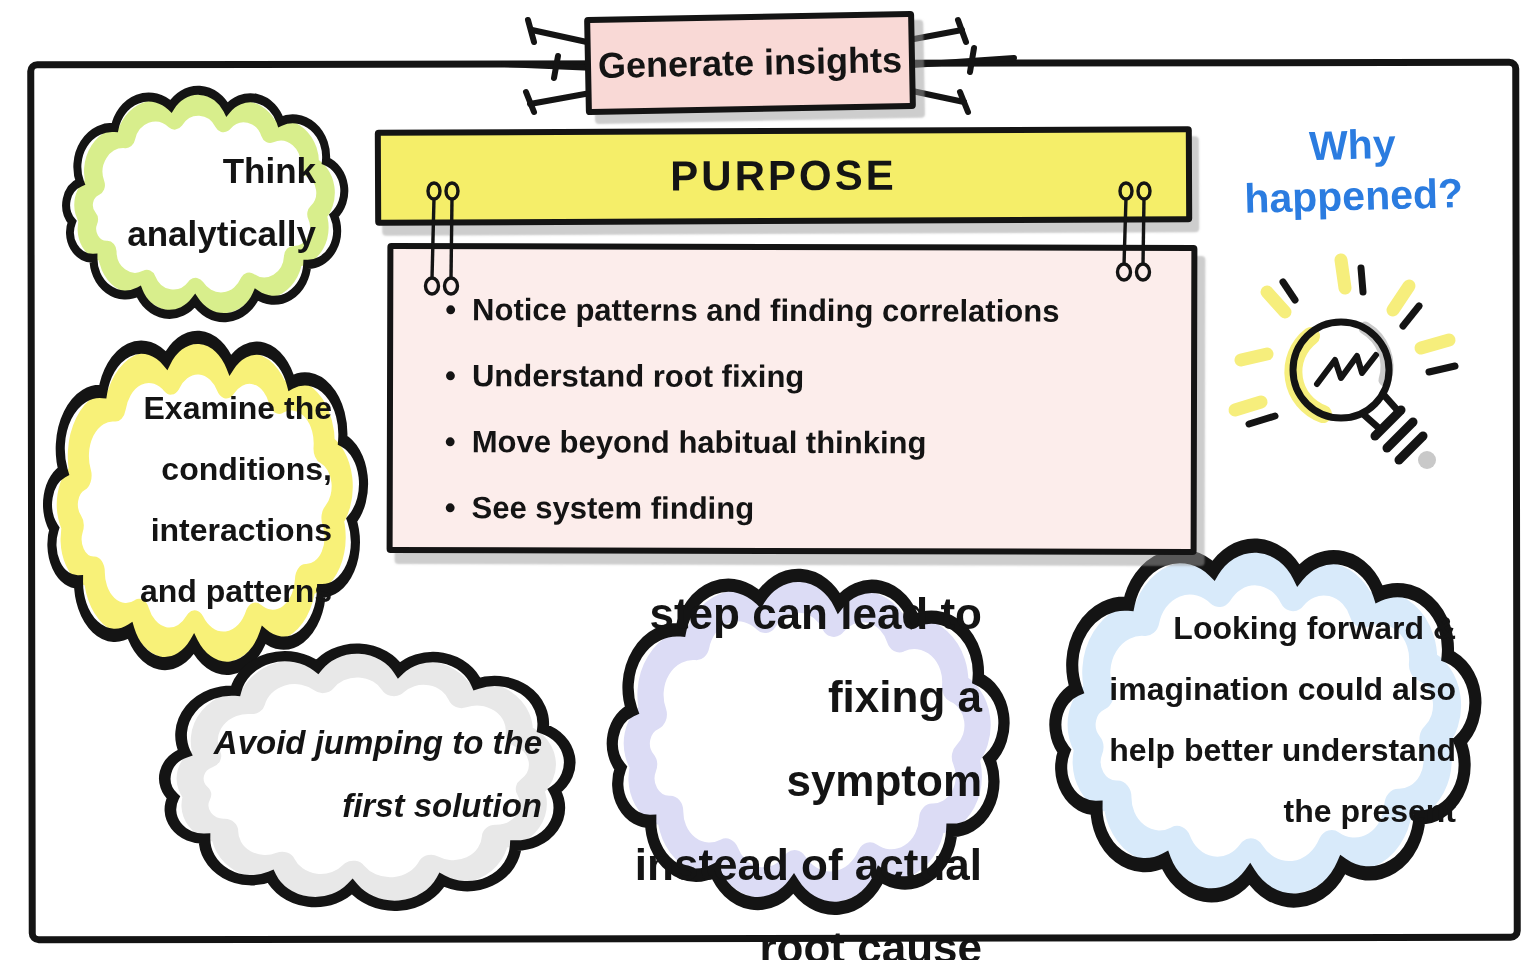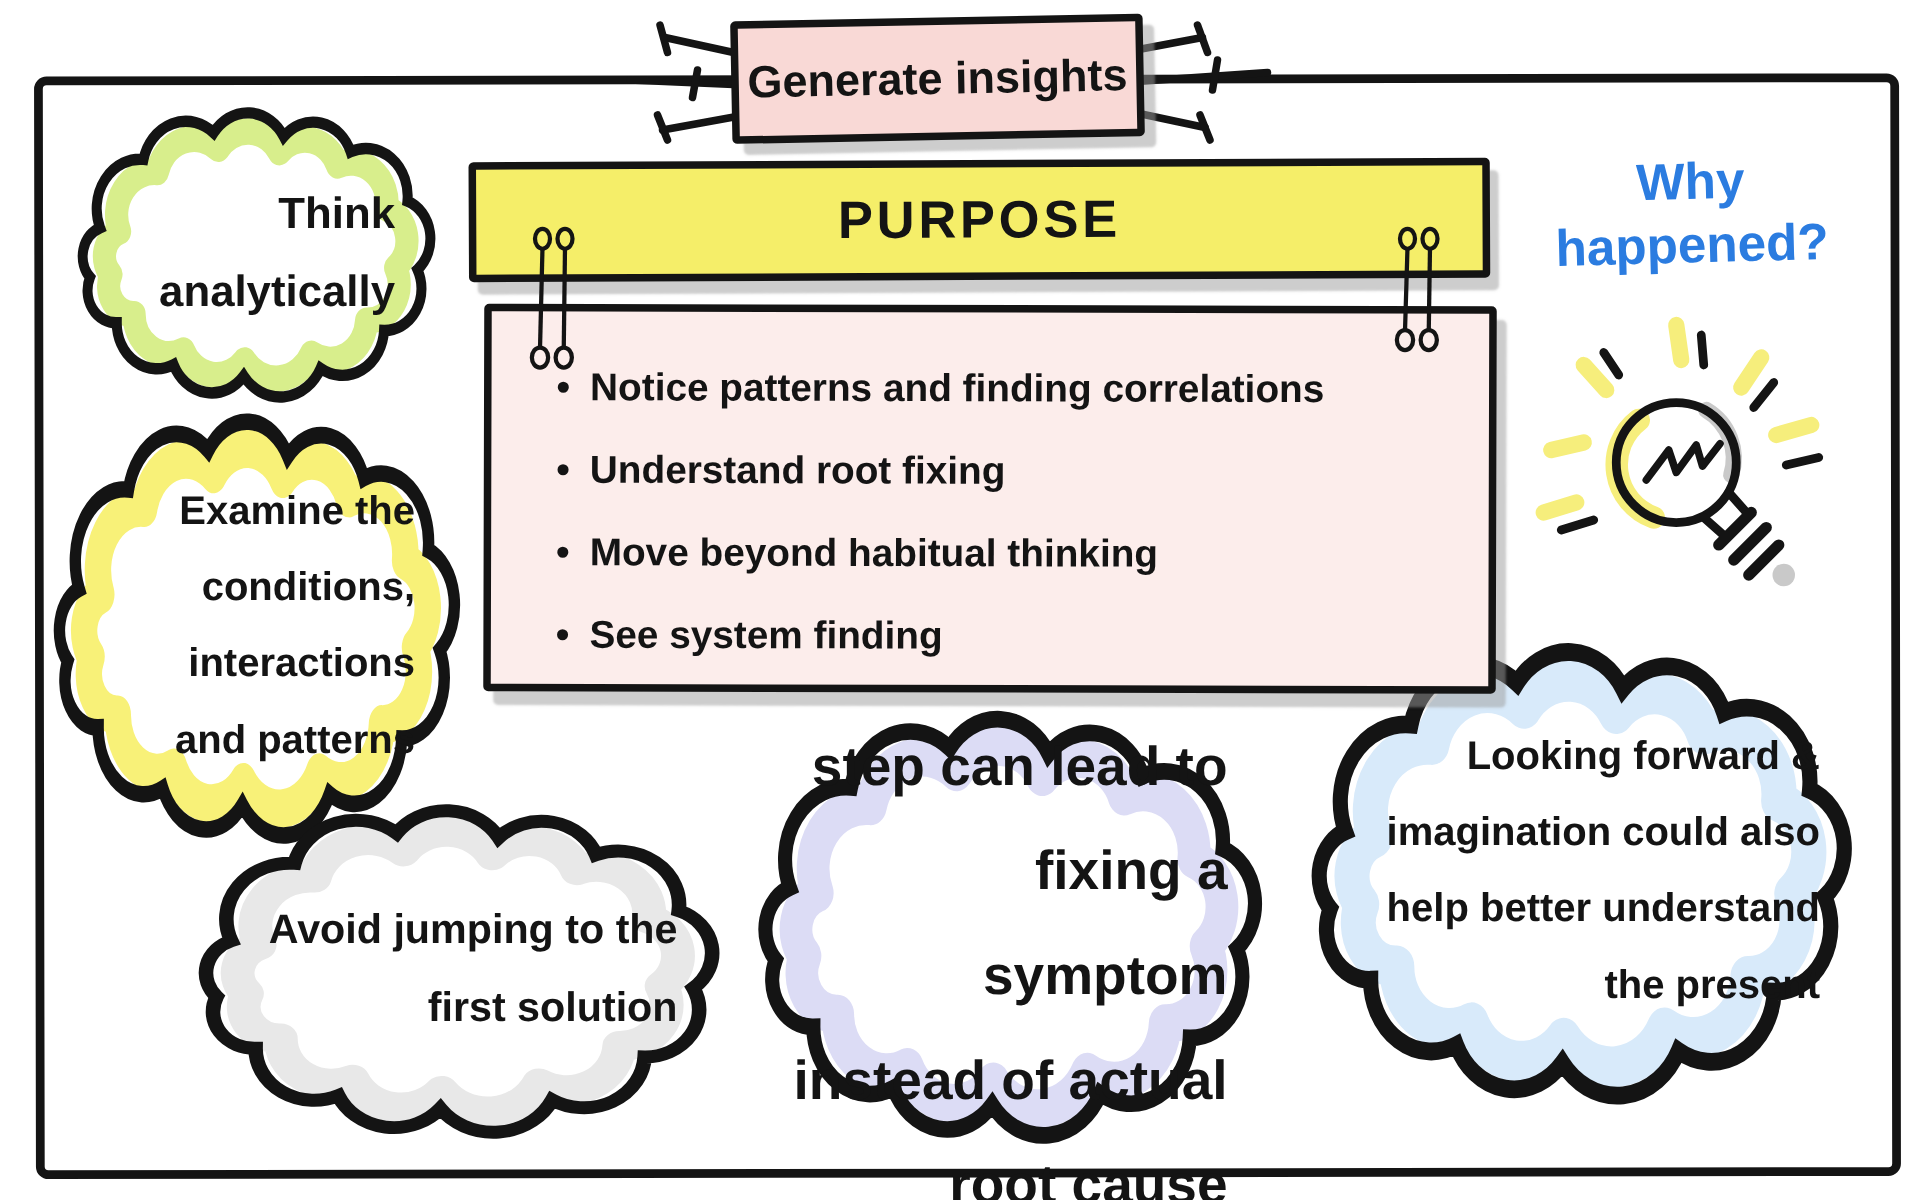--- a/index.html
+++ b/index.html
@@ -67,25 +67,25 @@
   .cloud{z-index:2;}
   .cloud svg{position:absolute;inset:0;width:100%;height:100%;overflow:visible;}
   .cloud .txt{
     position:absolute;inset:0;display:flex;align-items:center;justify-content:center;
     text-align:right;line-height:1.9;z-index:2;
   }
   .cloud-think   {left:56px;  top:88px;  width:294px;height:228px;}
   .cloud-think .txt{font-size:35px;line-height:1.8;padding:0 34px;}
   .cloud-examine {left:36px;  top:334px; width:334px;height:332px;}
   .cloud-examine .txt{font-size:32px;padding:0 38px;margin-left:48px;}
-  .cloud-avoid   {left:150px; top:646px; width:428px;height:258px;z-index:3;}
+  .cloud-avoid   {left:150px; top:646px; width:428px;height:258px;z-index:3;font-style:italic;}
   .cloud-avoid .txt{font-size:33px;padding:0 36px;}
   .cloud-skipping{left:598px; top:572px; width:414px;height:334px;}
   .cloud-skipping .txt{font-size:44px;padding:0 30px;}
-  .cloud-looking {left:1040px;top:518px; width:444px;height:356px;}
+  .cloud-looking {left:1040px;top:542px; width:444px;height:356px;}
   .cloud-looking .txt{font-size:32px;padding:0 28px;}
 </style>
 </head>
 <body>
 
 <div class="canvas">
 
   <div class="abs frame"></div>
 
   <div class="abs gen-box">

